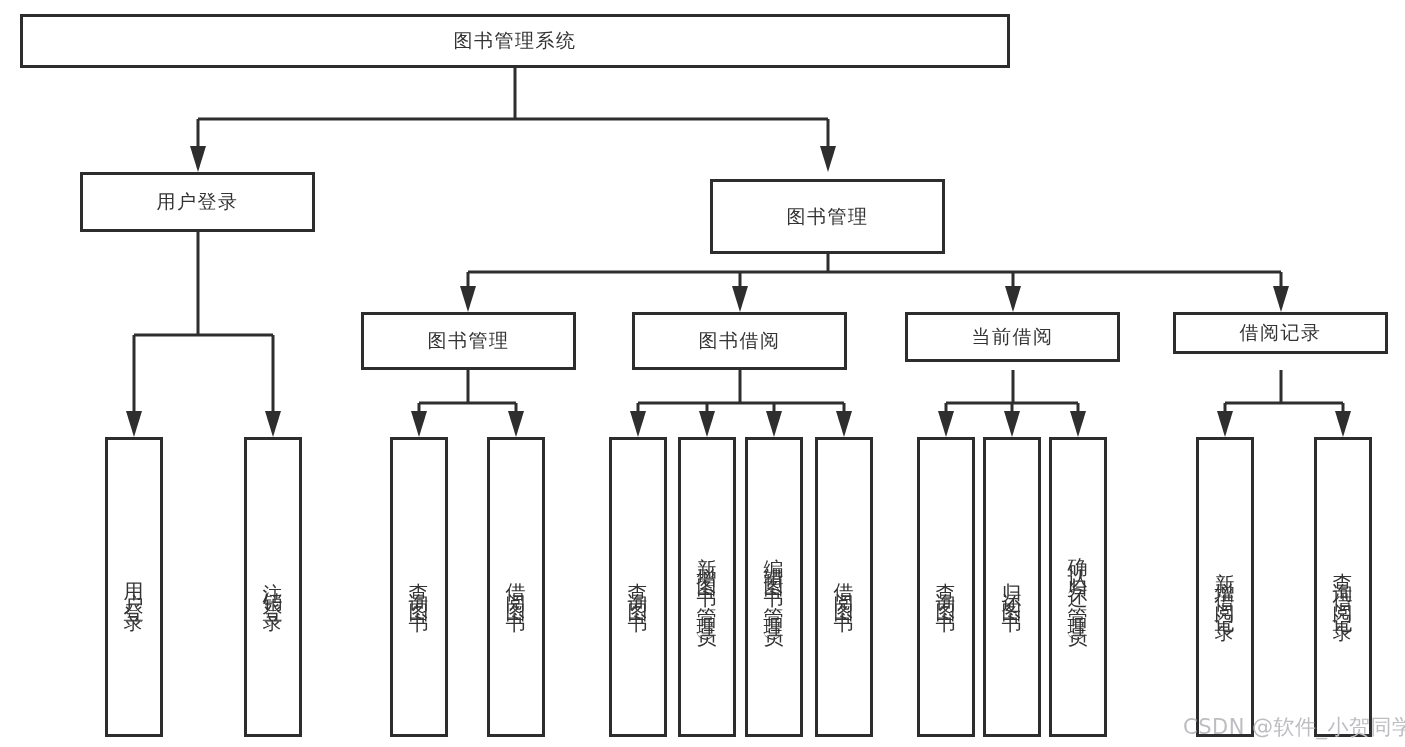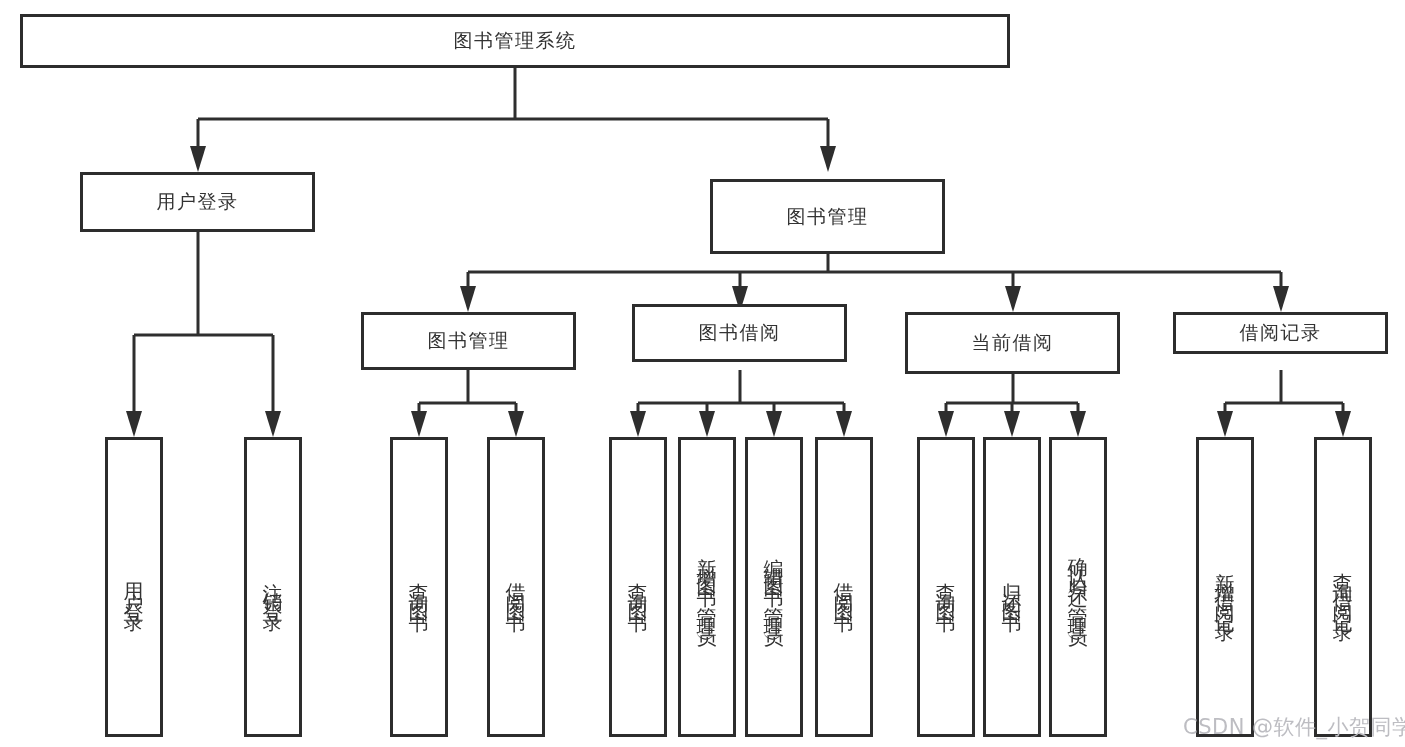--- a/index.html
+++ b/index.html
@@ -68,24 +68,24 @@
   <div class="box hbox" style="left:80px;top:172px;width:235px;height:60px;">
     <span>用户登录</span>
   </div>
   <div class="box hbox" style="left:710px;top:179px;width:235px;height:75px;">
     <span>图书管理</span>
   </div>
 
   <div class="box hbox" style="left:361px;top:312px;width:215px;height:58px;">
     <span>图书管理</span>
   </div>
-  <div class="box hbox" style="left:632px;top:304px;width:215px;height:58px;">
+  <div class="box hbox" style="left:632px;top:312px;width:215px;height:58px;">
     <span>图书借阅</span>
   </div>
-  <div class="box hbox" style="left:905px;top:312px;width:215px;height:62px;">
+  <div class="box hbox" style="left:905px;top:312px;width:215px;height:50px;">
     <span>当前借阅</span>
   </div>
   <div class="box hbox" style="left:1173px;top:312px;width:215px;height:42px;">
     <span>借阅记录</span>
   </div>
 
   <div class="box vbox" style="left:105px;top:437px;width:58px;height:300px;">
     <span class="vtext">用户登录</span>
   </div>
   <div class="box vbox" style="left:244px;top:437px;width:58px;height:300px;">

